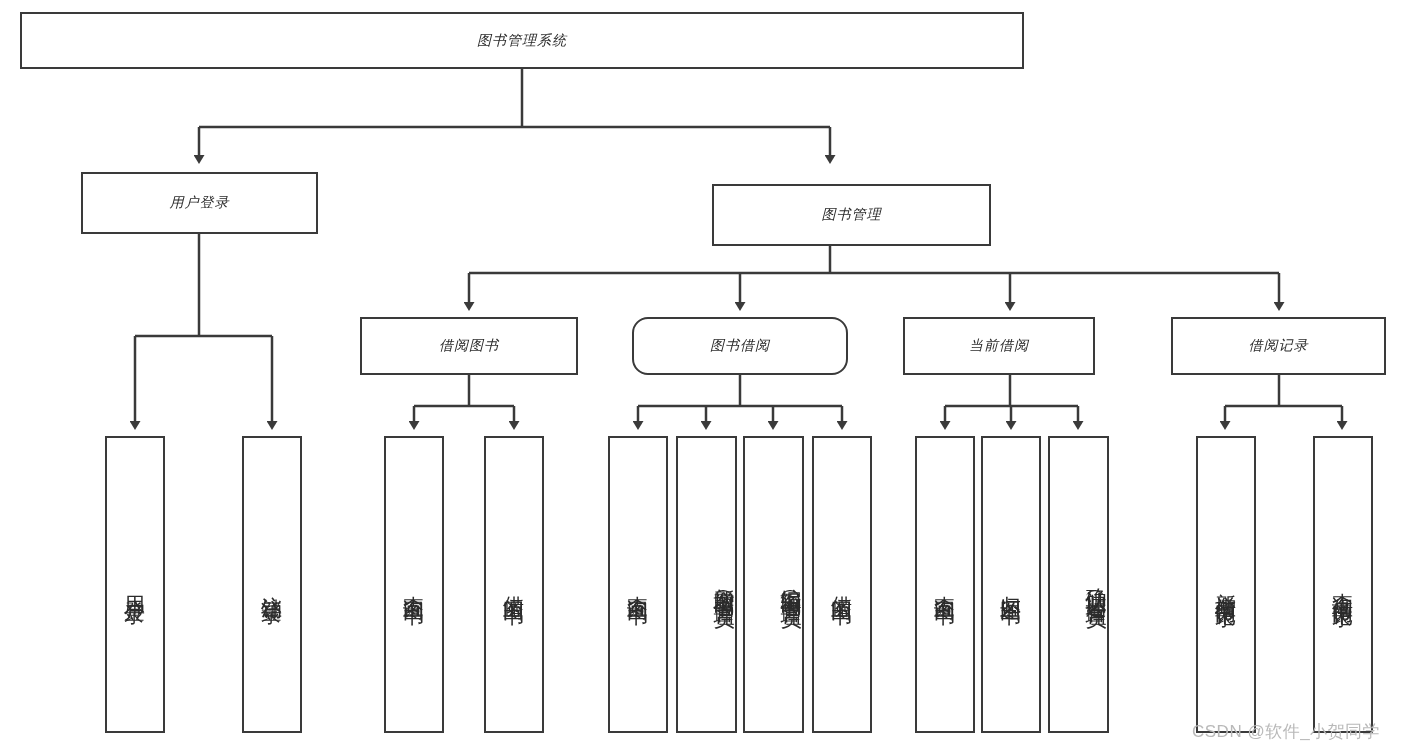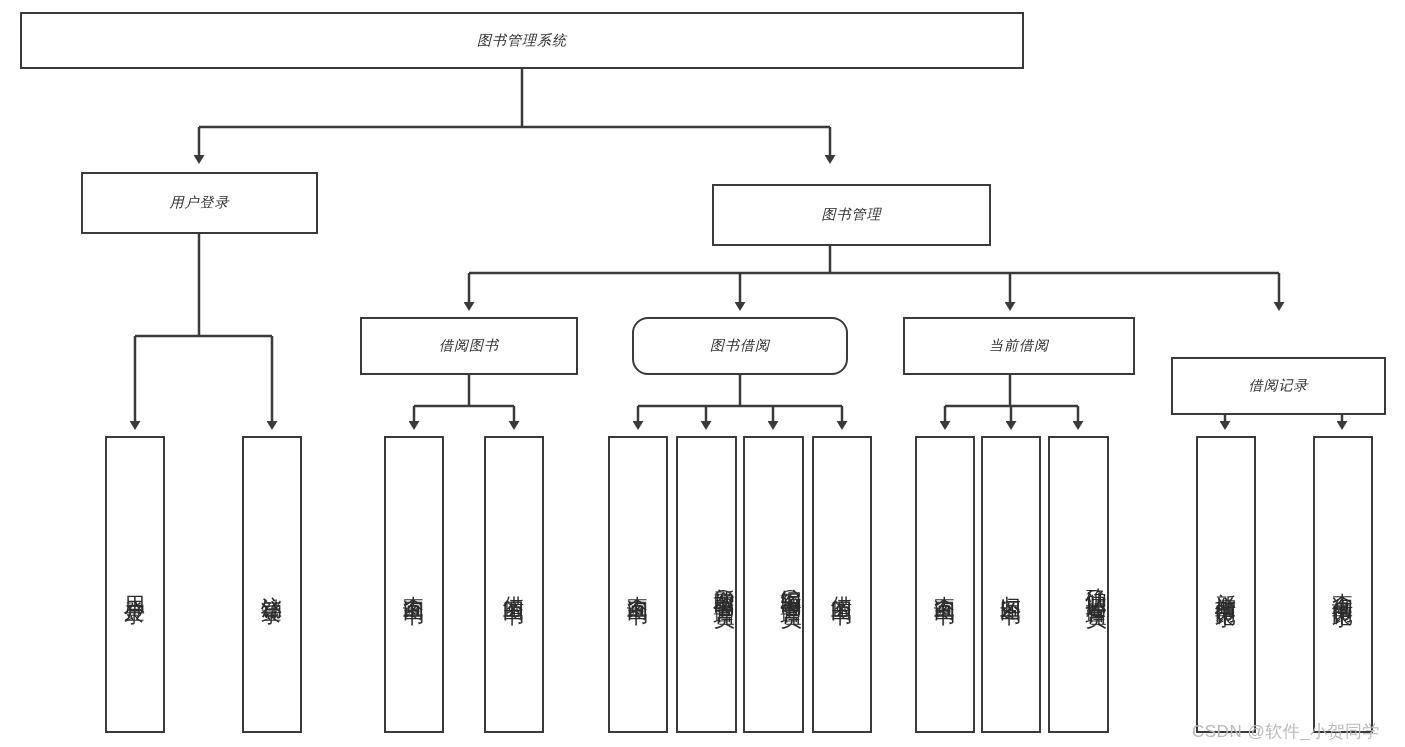--- a/index.html
+++ b/index.html
@@ -120,23 +120,23 @@
   <div class="node node-h" style="left:20px; top:12px; width:1004px; height:57px;">图书管理系统</div>
 
   <div class="node node-h" style="left:81px; top:172px; width:237px; height:62px;">用户登录</div>
 
   <div class="node node-h" style="left:712px; top:184px; width:279px; height:62px;">图书管理</div>
 
   <div class="node node-h" style="left:360px; top:317px; width:218px; height:58px;">借阅图书</div>
 
   <div class="node node-h" style="left:632px; top:317px; width:216px; height:58px;border-radius:16px;">图书借阅</div>
 
-  <div class="node node-h" style="left:903px; top:317px; width:232px; height:58px;text-align:center;">当前借阅</div>
+  <div class="node node-h" style="left:903px; top:317px; width:192px; height:58px;text-align:center;">当前借阅</div>
 
-  <div class="node node-h" style="left:1171px; top:317px; width:215px; height:58px;margin-top:40px;">借阅记录</div>
+  <div class="node node-h" style="left:1171px; top:317px; width:215px; height:58px;">借阅记录</div>
 
   <div class="node node-v tall" style="left:105px; top:436px; width:60px; height:297px;">用户登录</div>
 
   <div class="node node-v tall" style="left:242px; top:436px; width:60px; height:297px;">注销登录</div>
 
   <div class="node node-v tall" style="left:384px; top:436px; width:60px; height:297px;">查询图书</div>
 
   <div class="node node-v tall" style="left:484px; top:436px; width:60px; height:297px;">借阅图书</div>
 
   <div class="node node-v tall" style="left:608px; top:436px; width:60px; height:297px;">查询图书</div>

